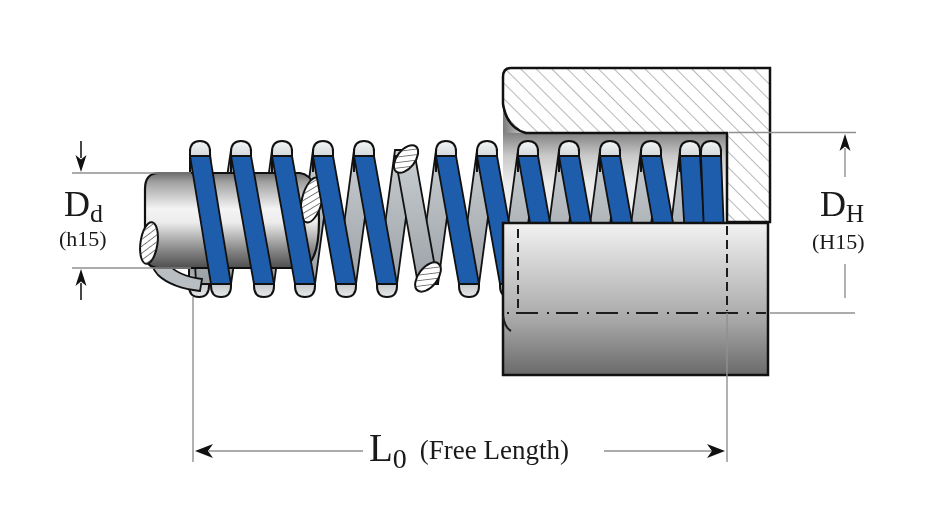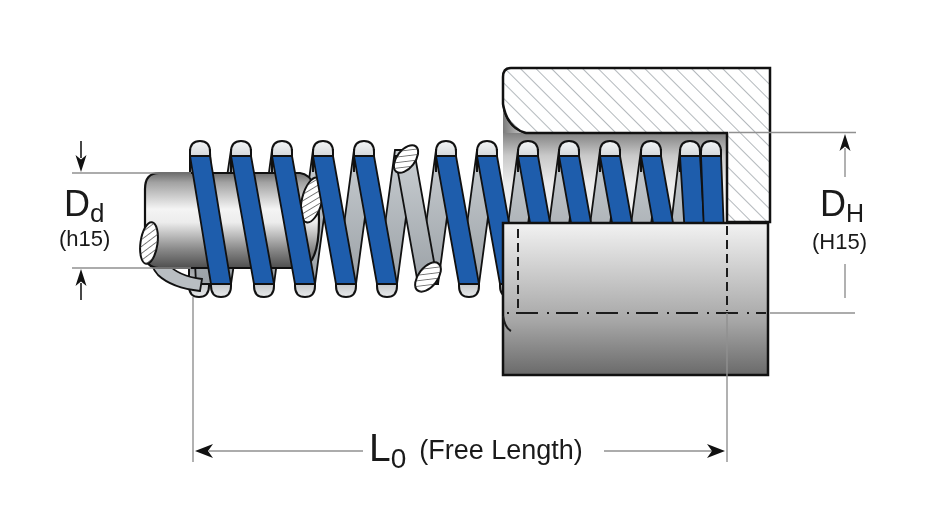--- a/index.html
+++ b/index.html
@@ -1,17 +1,17 @@
 <!DOCTYPE html>
 <html><head>
 <meta charset="utf-8">
 <style>
   html,body{margin:0;padding:0;background:#ffffff;}
   #stage{width:950px;height:515px;position:relative;background:#fff;overflow:hidden;
-         font-family:Liberation Sans, sans-serif;}
+         font-family:Liberation Serif, serif;}
   svg{display:block;}
   text{fill:#1a1a1a;}
   .dimtext{font-weight:400;}
 </style>
 </head>
 <body>
 
 <div id="stage">
 <svg width="950" height="515" viewBox="0 0 950 515">
   <defs>

